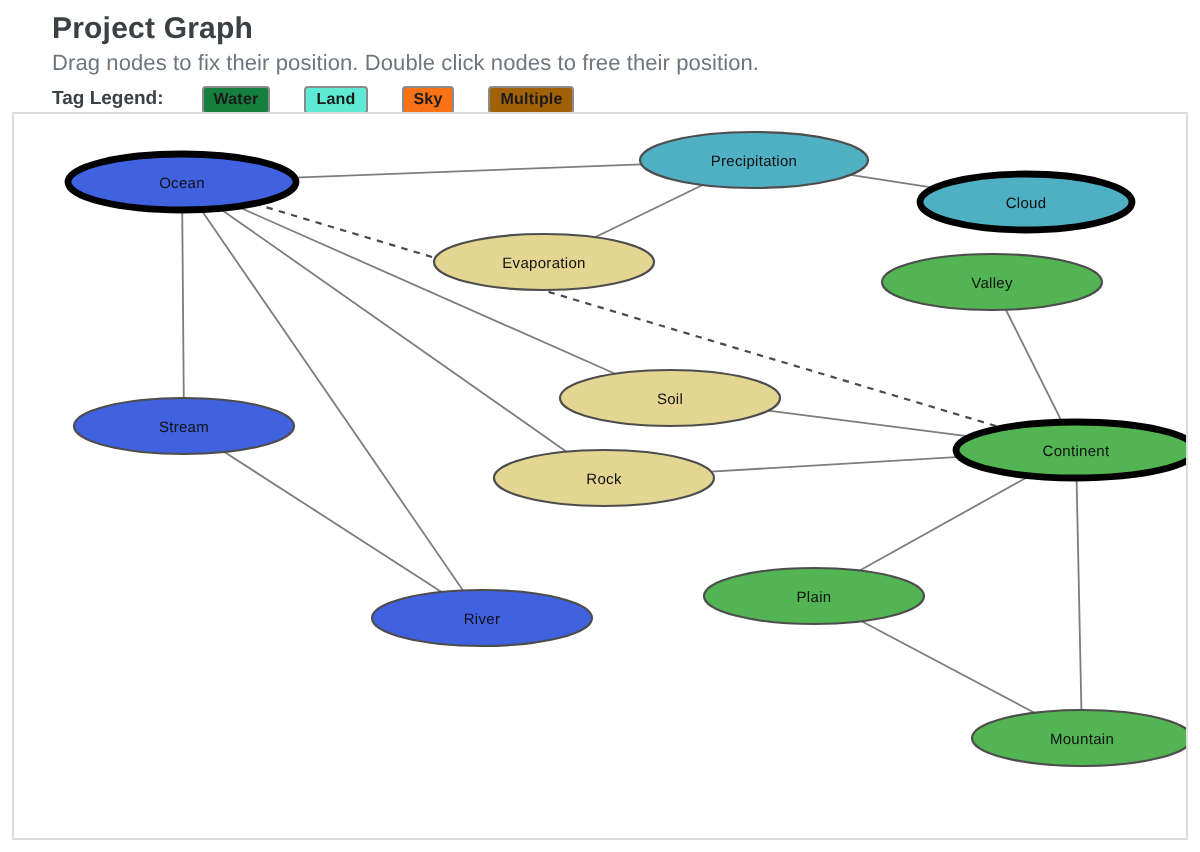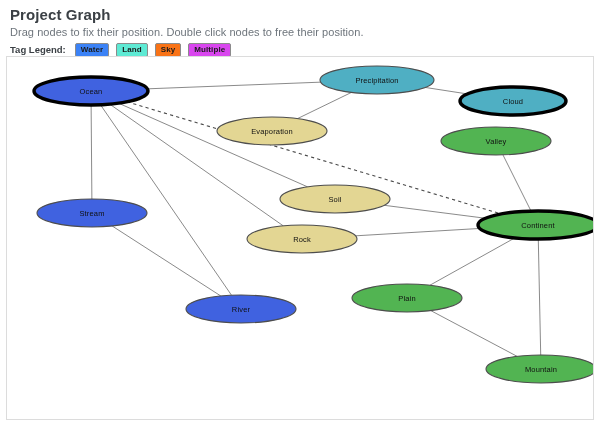--- a/index.html
+++ b/index.html
@@ -13,41 +13,41 @@
     height: 426px;
     font-family: "Liberation Sans", sans-serif;
     color: #33373b;
     overflow: hidden;
   }
   .page {
     width: 504px;
     height: 426px;
     position: relative;
     box-sizing: border-box;
-    padding: 0 6px;
+    padding: 0 22px;
   }
   .page-title {
     margin: 0;
     padding: 6px 0 0 4px;
     font-size: 15px;
     font-weight: bold;
     letter-spacing: 0.1px;
     color: #3b4045;
   }
   .subtitle {
     margin: 3px 0 0 4px;
     font-size: 11px;
     color: #6e757c;
     letter-spacing: 0.05px;
   }
   .legend-row {
     margin: 4px 0 16px 4px;
     display: flex;
     align-items: center;
-    gap: 7px;
+    gap: 17px;
     height: 15px;
   }
   .legend-label {
     font-size: 9.5px;
     font-weight: bold;
     color: #3b4045;
     margin-right: 2px;
   }
   .legend-chip {
     font-size: 8px;
@@ -112,24 +112,24 @@
 <body>
 
 <div class="page">
 
   <h1 class="page-title">Project Graph</h1>
 
   <p class="subtitle">Drag nodes to fix their position. Double click nodes to free their position.</p>
 
   <div class="legend-row">
     <span class="legend-label">Tag Legend:</span>
-    <span class="legend-chip" style="background: #3b82f6;">Water</span>
+    <span class="legend-chip" style="background: #15803d;">Water</span>
     <span class="legend-chip" style="background: #5eead4;">Land</span>
     <span class="legend-chip" style="background: #f97316;">Sky</span>
-    <span class="legend-chip" style="background: #d946ef;">Multiple</span>
+    <span class="legend-chip" style="background: #a16207;">Multiple</span>
   </div>
 
   <div class="graph-canvas">
     <svg id="graph-svg" viewBox="0 0 586 362" preserveAspectRatio="none">
       <g id="edge-layer">
           <line x1="140.31373313055215" y1="31.834087187286457" x2="313.6862668694479" y2="25.165912812713543" class="edge-line"></line>
           <line x1="84.11475386580678" y1="47.99997162842676" x2="84.88524615141368" y2="142.00003047246963" class="edge-line"></line>
           <line x1="93.49834062761084" y1="47.80425504546109" x2="224.51140965112117" y2="238.20991535962943" class="edge-line"></line>
           <line x1="102.83792761422441" y1="47.21333311329485" x2="276.237793605501" y2="168.8397794010149" class="edge-line"></line>
           <line x1="111.6568965394001" y1="46.24157715678365" x2="300.5810721123502" y2="129.86375323005666" class="edge-line"></line>

